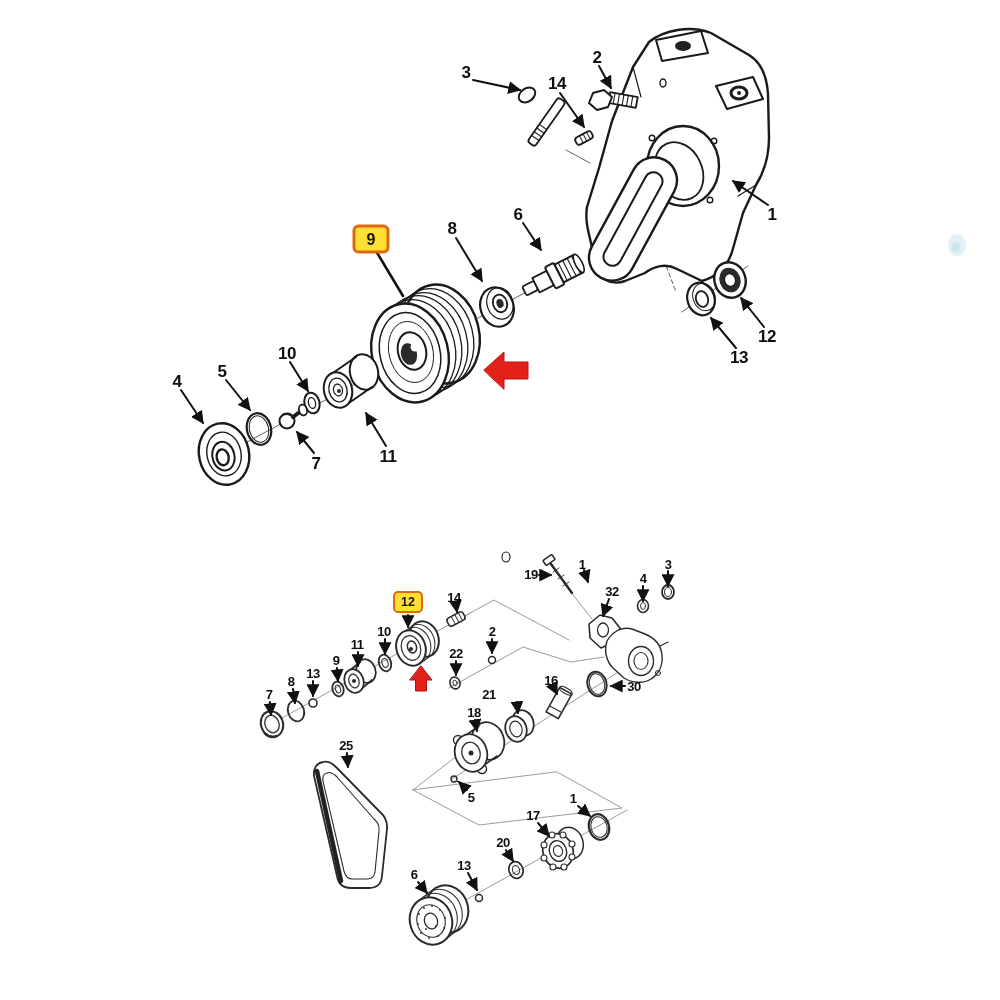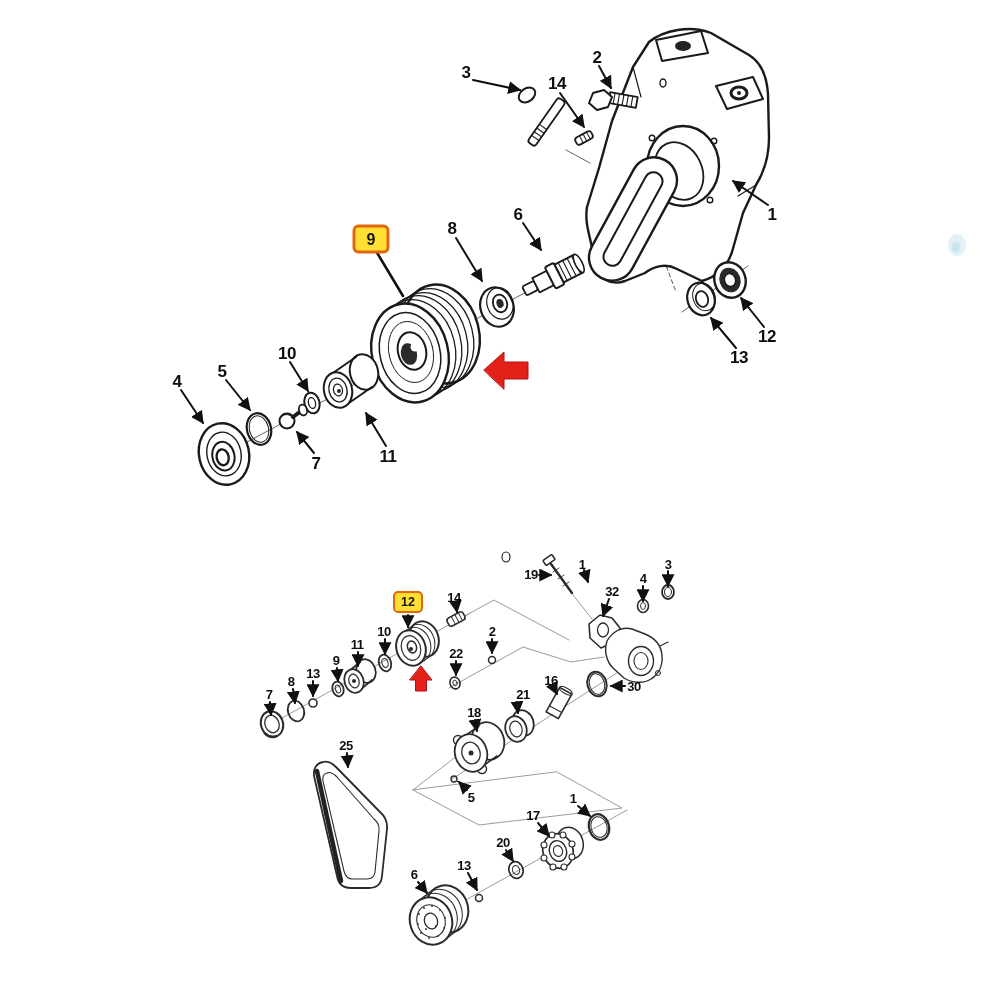--- a/index.html
+++ b/index.html
@@ -409,21 +409,21 @@
 <div class="lbl lbl-sm" style="left:454px;top:597px">14</div>
 <div class="lbl lbl-sm" style="left:456px;top:653px">22</div>
 <div class="lbl lbl-sm" style="left:492px;top:631px">2</div>
 <div class="lbl lbl-sm" style="left:531px;top:574px">19</div>
 <div class="lbl lbl-sm" style="left:582px;top:564px">1</div>
 <div class="lbl lbl-sm" style="left:612px;top:591px">32</div>
 <div class="lbl lbl-sm" style="left:643px;top:578px">4</div>
 <div class="lbl lbl-sm" style="left:668px;top:564px">3</div>
 <div class="lbl lbl-sm" style="left:634px;top:686px">30</div>
 <div class="lbl lbl-sm" style="left:474px;top:712px">18</div>
-<div class="lbl lbl-sm" style="left:523px;top:694px">21</div>
+<div class="lbl lbl-sm" style="left:489px;top:694px">21</div>
 <div class="lbl lbl-sm" style="left:551px;top:680px">16</div>
 <div class="lbl lbl-sm" style="left:471px;top:797px">5</div>
 <div class="lbl lbl-sm" style="left:414px;top:874px">6</div>
 <div class="lbl lbl-sm" style="left:464px;top:865px">13</div>
 <div class="lbl lbl-sm" style="left:503px;top:842px">20</div>
 <div class="lbl lbl-sm" style="left:533px;top:815px">17</div>
 <div class="lbl lbl-sm" style="left:573px;top:798px">1</div>
 <div class="hl hl-bot" style="left:408px;top:602px">12</div>
 
 </div>

